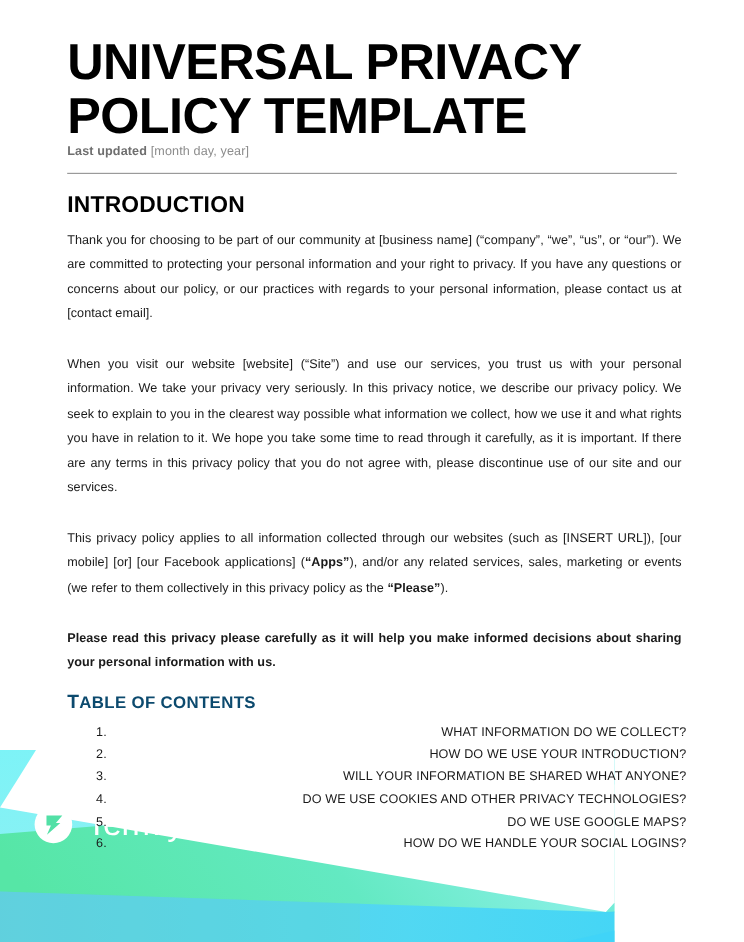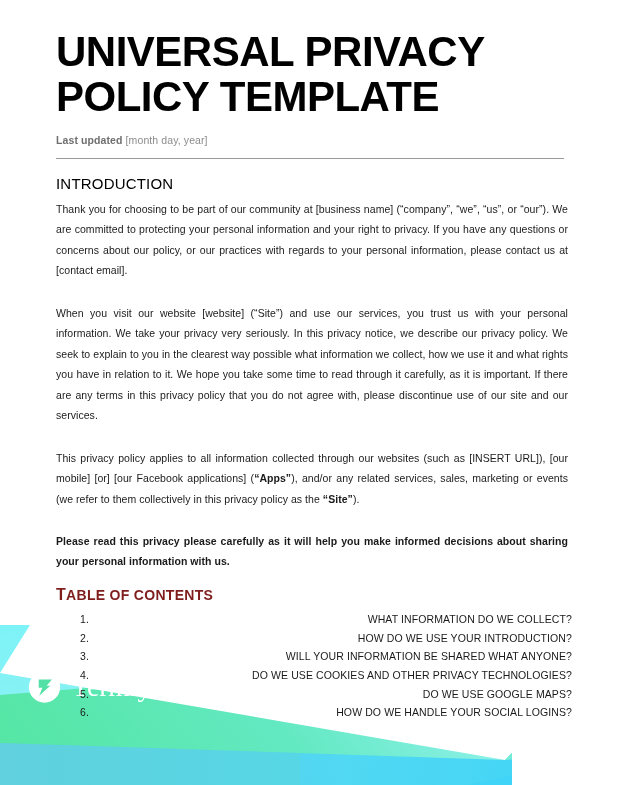--- a/index.html
+++ b/index.html
@@ -44,37 +44,36 @@
     color: #000000;
     margin: 0;
     padding-top: 30px;
     text-transform: uppercase;
     white-space: pre-line;
   }
 
   .last-updated {
     font-size: 10.5px;
     color: #8c8c8c;
-    margin-top: 14px;
     letter-spacing: 0.1px;
   }
   .last-updated .lu-label {
     font-weight: bold;
     color: #6f6f6f;
   }
 
   .divider {
     height: 0;
     border-top: 1.5px solid #9a9a9a;
     margin: 12px 8px 0 0;
   }
 
   .section-head {
-    font-size: 15px;
-    font-weight: normal;
+    font-size: 19px;
+    font-weight: bold;
     color: #000000;
     letter-spacing: 0.2px;
     margin: 16px 0 7px 0;
   }
 
   p.body-text {
     font-size: 10.5px;
     line-height: 1.95;
     color: #1a1a1a;
     text-align: justify;
@@ -86,21 +85,21 @@
     margin-bottom: 14px;
   }
   p.body-text b {
     font-weight: bold;
   }
 
   
   .toc-head {
     font-size: 14px;
     font-weight: bold;
-    color: #7f1d1d;
+    color: #0c4a6e;
     margin: 2px 0 6px 0;
     letter-spacing: 0.3px;
   }
   .toc-head .cap {
     font-size: 16px;
   }
 
   ol.toc {
     margin: 0;
     padding: 0 0 0 36px;
@@ -117,21 +116,20 @@
 
   
   .banner {
     position: absolute;
     left: 0;
     bottom: 0;
     width: 512px;
     height: 160px;
     z-index: 1;
     overflow: hidden;
-    font-family: Liberation Serif, serif;
   }
   .banner svg {
     display: block;
     width: 620px;
     height: 160px;
   }
 
   .brand {
     position: absolute;
     left: 28px;
@@ -219,21 +217,21 @@
       </div>
 
       <div class="divider"></div>
 
       <h2 class="section-head">INTRODUCTION</h2>
 
       <p class="body-text">Thank you for choosing to be part of our community at [business name] (“company”, “we”, “us”, or “our”). We are committed to protecting your personal information and your right to privacy. If you have any questions or concerns about our policy, or our practices with regards to your personal information, please contact us at [contact email].</p>
 
       <p class="body-text">When you visit our website [website] (“Site”) and use our services, you trust us with your personal information. We take your privacy very seriously. In this privacy notice, we describe our privacy policy. We seek to explain to you in the clearest way possible what information we collect, how we use it and what rights you have in relation to it. We hope you take some time to read through it carefully, as it is important. If there are any terms in this privacy policy that you do not agree with, please discontinue use of our site and our services.</p>
 
-      <p class="body-text"><span>This privacy policy applies to all information collected through our websites (such as [INSERT URL]), [our mobile] [or] [our Facebook applications] (</span><b>“Apps”</b><span>), and/or any related services, sales, marketing or events (we refer to them collectively in this privacy policy as the </span><b>“Site”</b><span>).</span></p>
+      <p class="body-text"><span>This privacy policy applies to all information collected through our websites (such as [INSERT URL]), [our mobile] [or] [our Facebook applications] (</span><b>“Apps”</b><span>), and/or any related services, sales, marketing or events (we refer to them collectively in this privacy policy as the </span><b>“Please”</b><span>).</span></p>
 
       <p class="body-text bold-note">Please read this privacy please carefully as it will help you make informed decisions about sharing your personal information with us.</p>
 
       <div class="toc-head"><span class="cap">T</span><span>ABLE OF CONTENTS</span></div>
 
       <ol class="toc">
         <li>WHAT INFORMATION DO WE COLLECT?</li>
         <li>HOW DO WE USE YOUR INTRODUCTION?</li>
         <li>WILL YOUR INFORMATION BE SHARED WHAT ANYONE?</li>
         <li>DO WE USE COOKIES AND OTHER PRIVACY TECHNOLOGIES?</li>

